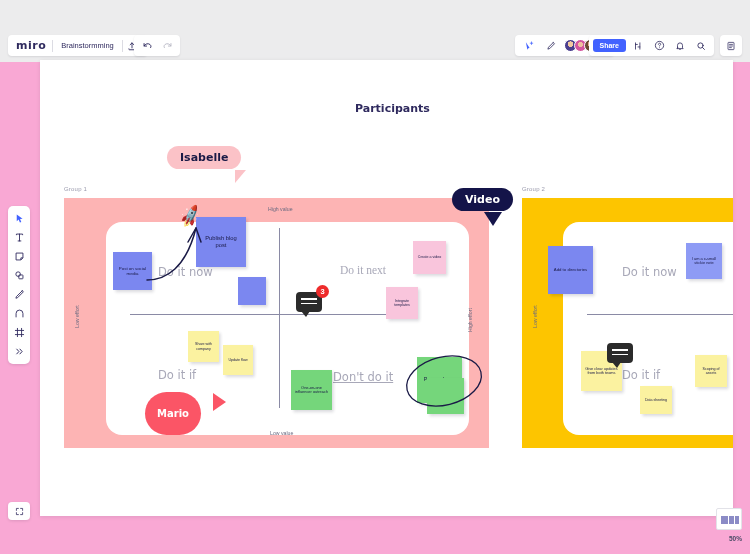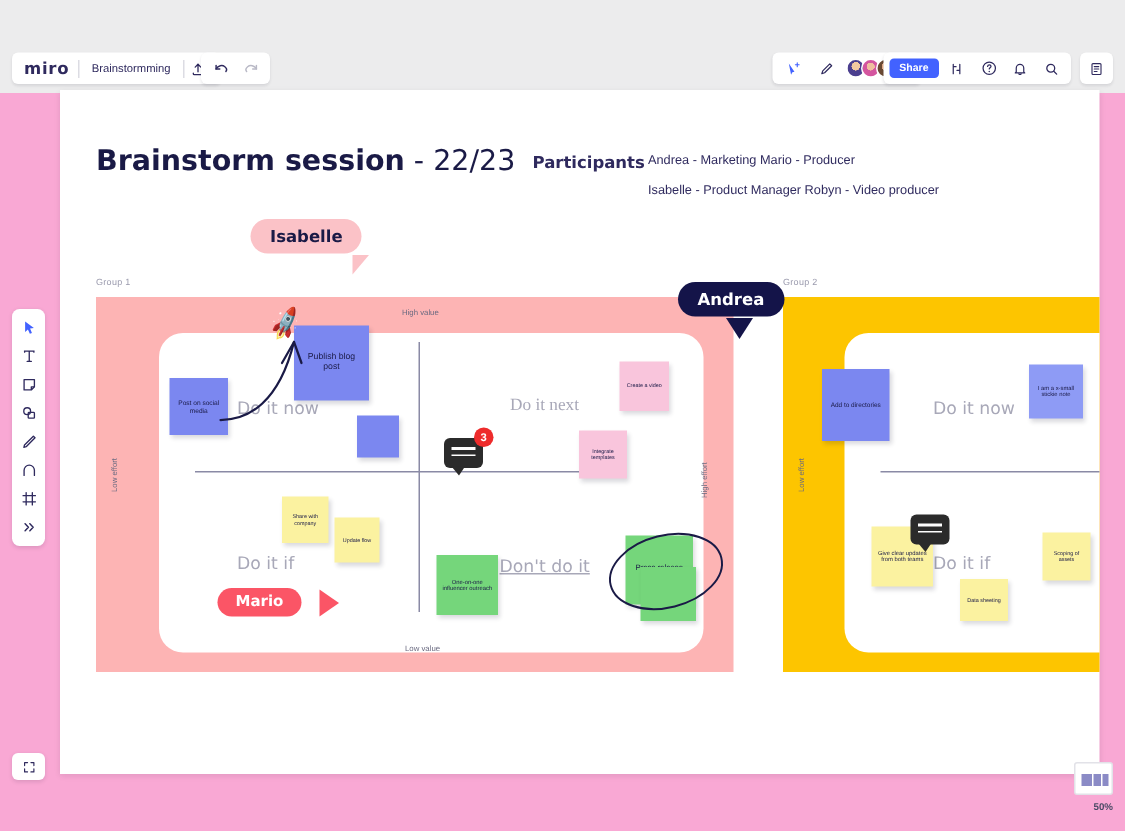--- a/index.html
+++ b/index.html
@@ -135,21 +135,21 @@
 
   
   .cursor-tag {
     position: absolute; border-radius: 999px; display: flex;
     align-items: center; justify-content: center;
     font-size: 11px; font-weight: 700; white-space: nowrap;
     font-family: "DejaVu Sans", sans-serif;
   }
   .tag-isabelle { background: #fbc2c7; color: #1a1a46; padding: 5px 13px; }
   .tag-andrea   { background: #141449; color: #ffffff; padding: 5px 13px; }
-  .tag-mario    { background: #fb5566; color: #ffffff; padding: 4px 12px; font-size: 10px; }
+  .tag-mario    { background: #fb5566; color: #ffffff; padding: 16px 12px; font-size: 10px; }
 
   .ptr { position: absolute; width: 0; height: 0; }
 
   
   .comment {
     position: absolute; background: #2b2b2b; border-radius: 4px;
     width: 26px; height: 20px;
   }
   .comment::after {
     content: ""; position: absolute; left: 5px; bottom: -5px;
@@ -323,29 +323,22 @@
 
   <div class="bl-btn">
     <svg width="9" height="9" viewBox="0 0 16 16" fill="none" stroke="currentColor" stroke-width="1.4" stroke-linecap="round" stroke-linejoin="round">
       <path d="M6 2.5H2.5V6M10 2.5h3.5V6M6 13.5H2.5V10M10 13.5h3.5V10"></path>
     </svg>
   </div>
 
   <div class="canvas">
     <div class="board-inner">
 
-      <div class="title">
-        <b>Brainstorm session</b><span class="sub"> - 22/23</span>
-      </div>
 
       <div class="participants-label">Participants</div>
-      <div class="participants-lines">
-        <div class="p-line">Andrea - Marketing  Mario - Producer</div>
-        <div class="p-line">Isabelle - Product Manager  Robyn - Video producer</div>
-      </div>
 
       <div class="group-label" style="left:24px; top:126px;">Group 1</div>
 
       <div class="frame frame-pink" style="left:24px; top:138px; width:425px; height:250px;"></div>
       <div class="frame-inner" style="left:66px; top:162px; width:363px; height:213px;"></div>
 
       <div class="axis-line" style="left:90px; top:254px; width:280px; height:1.1px;"></div>
       <div class="axis-line" style="left:239px; top:168px; width:1.1px; height:180px;"></div>
       <div class="axis-cap" style="left:228px; top:146px;">High value</div>
       <div class="axis-cap" style="left:230px; top:370px;">Low value</div>
@@ -407,21 +400,21 @@
       <div class="comment" style="left:567px; top:283px;">
         <div class="lines">
             <i></i>
             <i></i>
           </div>
       </div>
 
       <div class="cursor-tag tag-isabelle" style="left:127px; top:86px;">Isabelle</div>
       <div class="ptr" style="left:195px; top:110px; border-left:11px solid #fbc2c7; border-bottom:13px solid transparent; border-top:0;"></div>
 
-      <div class="cursor-tag tag-andrea" style="left:412px; top:128px;">Andrea</div>
+      <div class="cursor-tag tag-andrea" style="left:412px; top:128px;">Video</div>
       <div class="ptr" style="left:444px; top:152px; border-left:9px solid transparent; border-right:9px solid transparent; border-top:14px solid #141449;"></div>
 
       <div class="cursor-tag tag-mario" style="left:105px; top:332px;">Mario</div>
       <div class="ptr" style="left:173px; top:333px; border-top:9px solid transparent; border-bottom:9px solid transparent; border-left:13px solid #fb5566;"></div>
 
     </div>
   </div>
 
   <div class="mini-thumb">
     <i style="left:4px; top:7px; width:7px; height:8px;"></i>

